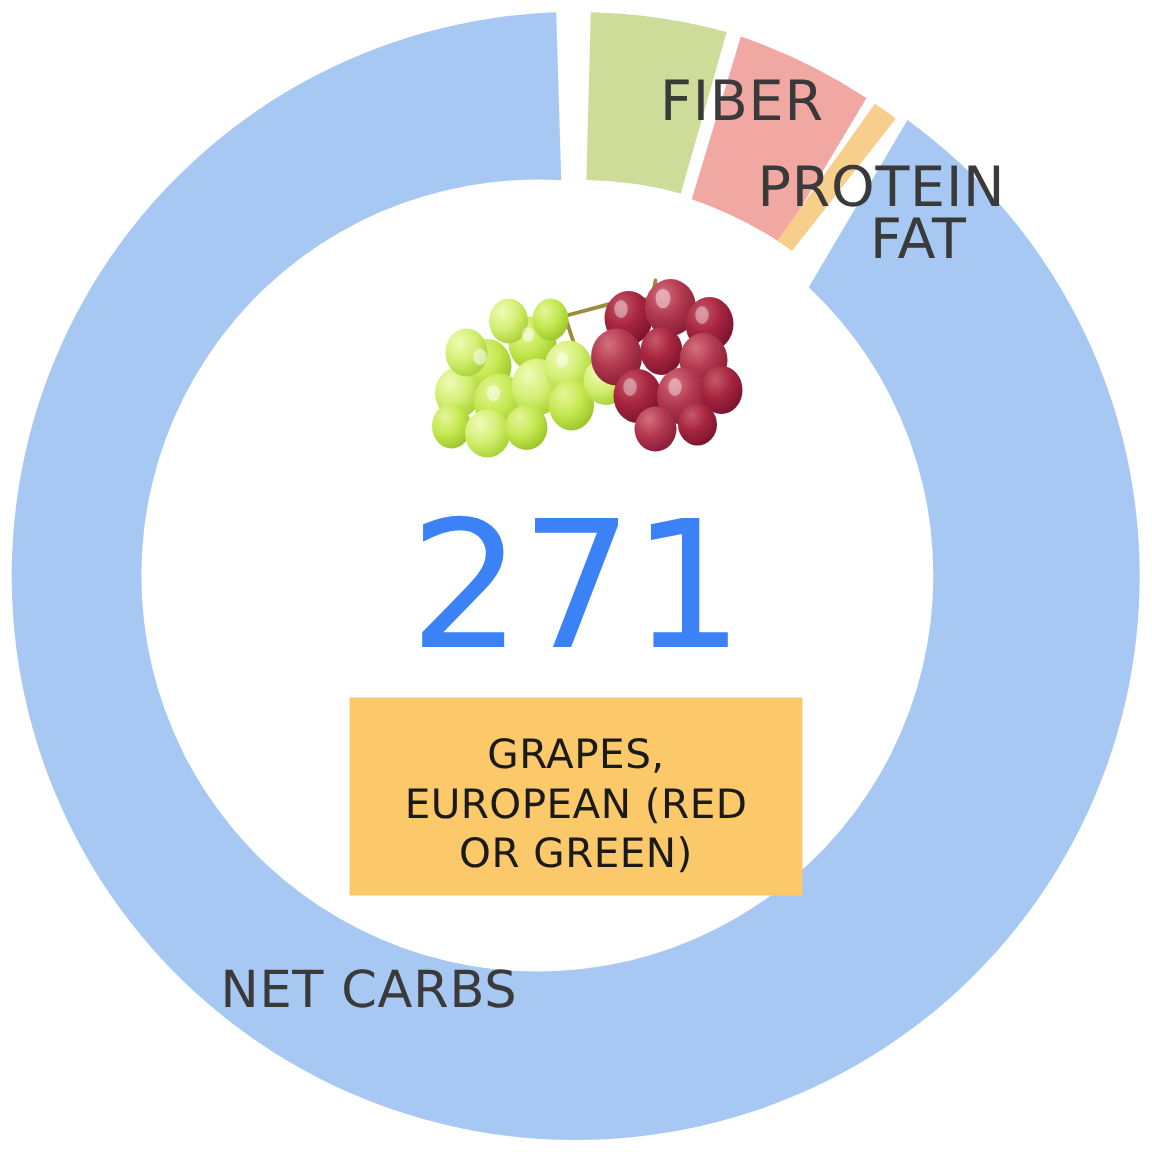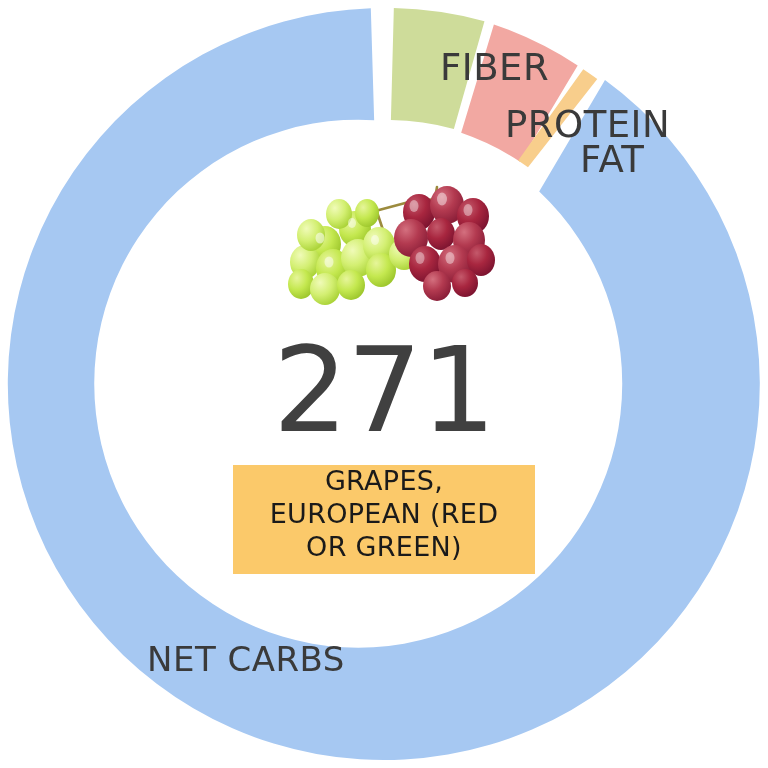--- a/index.html
+++ b/index.html
@@ -58,30 +58,30 @@
     width: 250px;
     height: 145px;
     margin-top: 12px;
     position: relative;
   }
   #food-image svg { display: block; }
   #calorie-number {
     font-family: "DejaVu Sans", "Liberation Sans", sans-serif;
     font-size: 118px;
     font-weight: 400;
-    color: #404040;
+    color: #3b82f6;
     line-height: 1;
     margin-top: 14px;
     letter-spacing: -1px;
   }
   #food-name-box {
     margin-top: 16px;
     width: 302px;
     background: #FBC96A;
-    padding: 0 4px 10px 4px;
+    padding: 23px 4px 10px 4px;
     box-sizing: border-box;
     text-align: center;
   }
   #food-name-text {
     font-family: "DejaVu Sans", "Liberation Sans", sans-serif;
     font-size: 27px;
     font-weight: 400;
     color: #1a1a1a;
     line-height: 1.22;
     letter-spacing: 0.3px;

